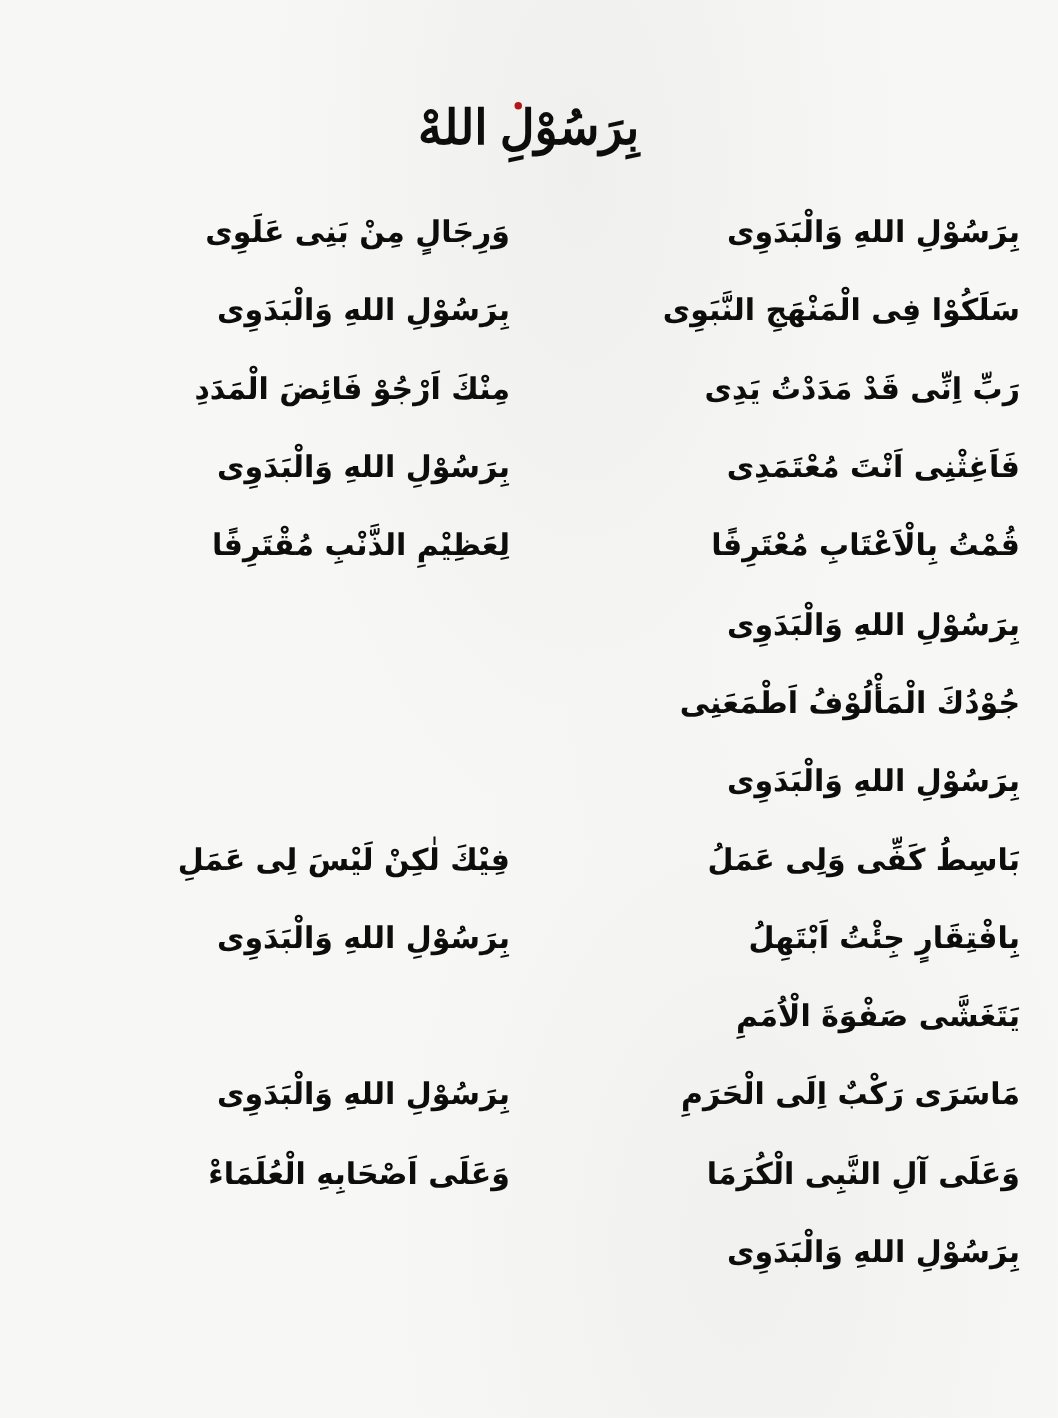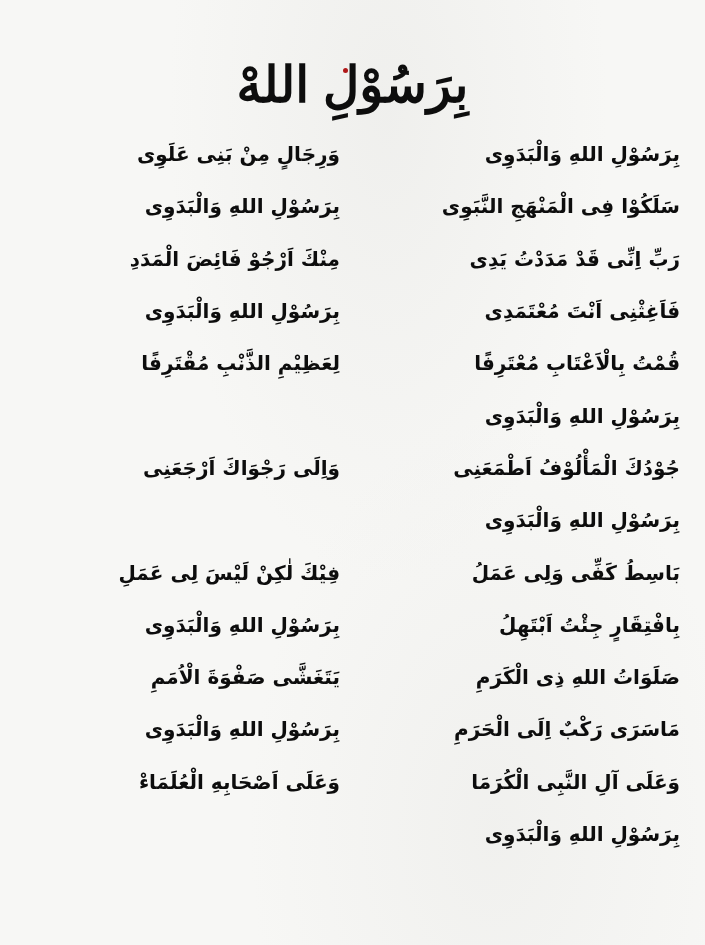--- a/index.html
+++ b/index.html
@@ -24,22 +24,22 @@
         radial-gradient(ellipse at 70% 88%, rgba(228,228,225,0.35) 0%, rgba(247,247,245,0) 35%),
         #f7f7f5;
     }
     .title {
       position: absolute;
       top: 50px;
       left: 0;
       width: 705px;
       text-align: center;
       direction: rtl;
-      font-family: Liberation Sans, sans-serif;
-      font-size: 50px;
+      font-family: Liberation Serif, serif;
+      font-size: 32px;
       font-weight: bold;
       line-height: 70px;
       letter-spacing: 1px;
     }
     .title .dot-accent {
       display: inline-block;
       width: 5px; height: 5px;
       border-radius: 50%;
       background: #b01818;
       position: absolute;
@@ -107,35 +107,33 @@
     </div>
     <div class="row">
       <span class="hemistich right">قُمْتُ بِالْاَعْتَابِ مُعْتَرِفًا</span>
       <span class="hemistich left">لِعَظِيْمِ الذَّنْبِ مُقْتَرِفًا</span>
     </div>
     <div class="row">
       <span class="hemistich left">بِرَسُوْلِ اللهِ وَالْبَدَوِى</span>
     </div>
     <div class="row">
       <span class="hemistich right">جُوْدُكَ الْمَأْلُوْفُ اَطْمَعَنِى</span>
-      <span class="hemistich left">وَاِلَى رَجْوَاكَ اَرْجَعَنِى</span>
     </div>
     <div class="row">
       <span class="hemistich left">بِرَسُوْلِ اللهِ وَالْبَدَوِى</span>
     </div>
     <div class="row">
       <span class="hemistich right">بَاسِطُ كَفِّى وَلِى عَمَلُ</span>
       <span class="hemistich left">فِيْكَ لٰكِنْ لَيْسَ لِى عَمَلِ</span>
     </div>
     <div class="row">
       <span class="hemistich right">بِافْتِقَارٍ جِئْتُ اَبْتَهِلُ</span>
       <span class="hemistich left">بِرَسُوْلِ اللهِ وَالْبَدَوِى</span>
     </div>
     <div class="row">
-      <span class="hemistich right">صَلَوَاتُ اللهِ ذِى الْكَرَمِ</span>
       <span class="hemistich left">يَتَغَشَّى صَفْوَةَ الْاُمَمِ</span>
     </div>
     <div class="row">
       <span class="hemistich right">مَاسَرَى رَكْبٌ اِلَى الْحَرَمِ</span>
       <span class="hemistich left">بِرَسُوْلِ اللهِ وَالْبَدَوِى</span>
     </div>
     <div class="row">
       <span class="hemistich right">وَعَلَى آلِ النَّبِى الْكُرَمَا</span>
       <span class="hemistich left">وَعَلَى اَصْحَابِهِ الْعُلَمَاءْ</span>
     </div>

